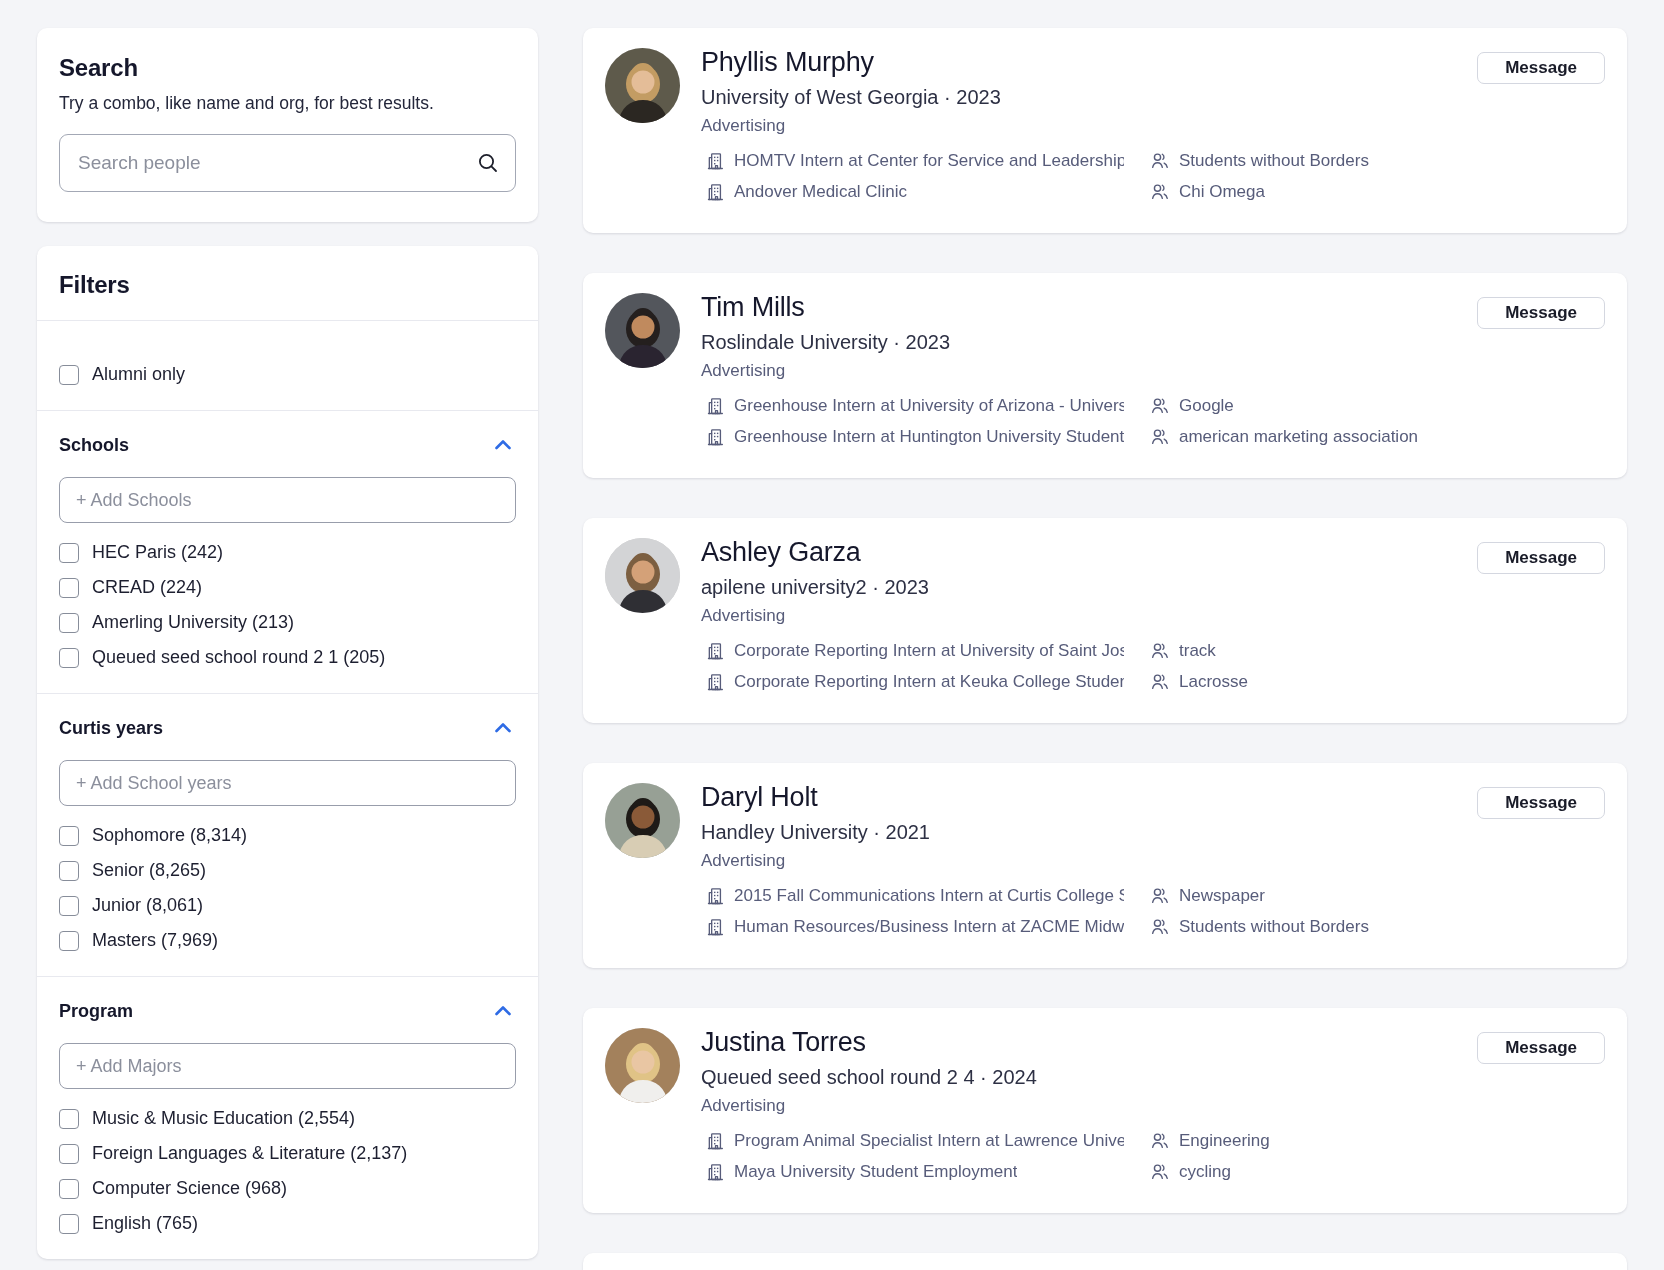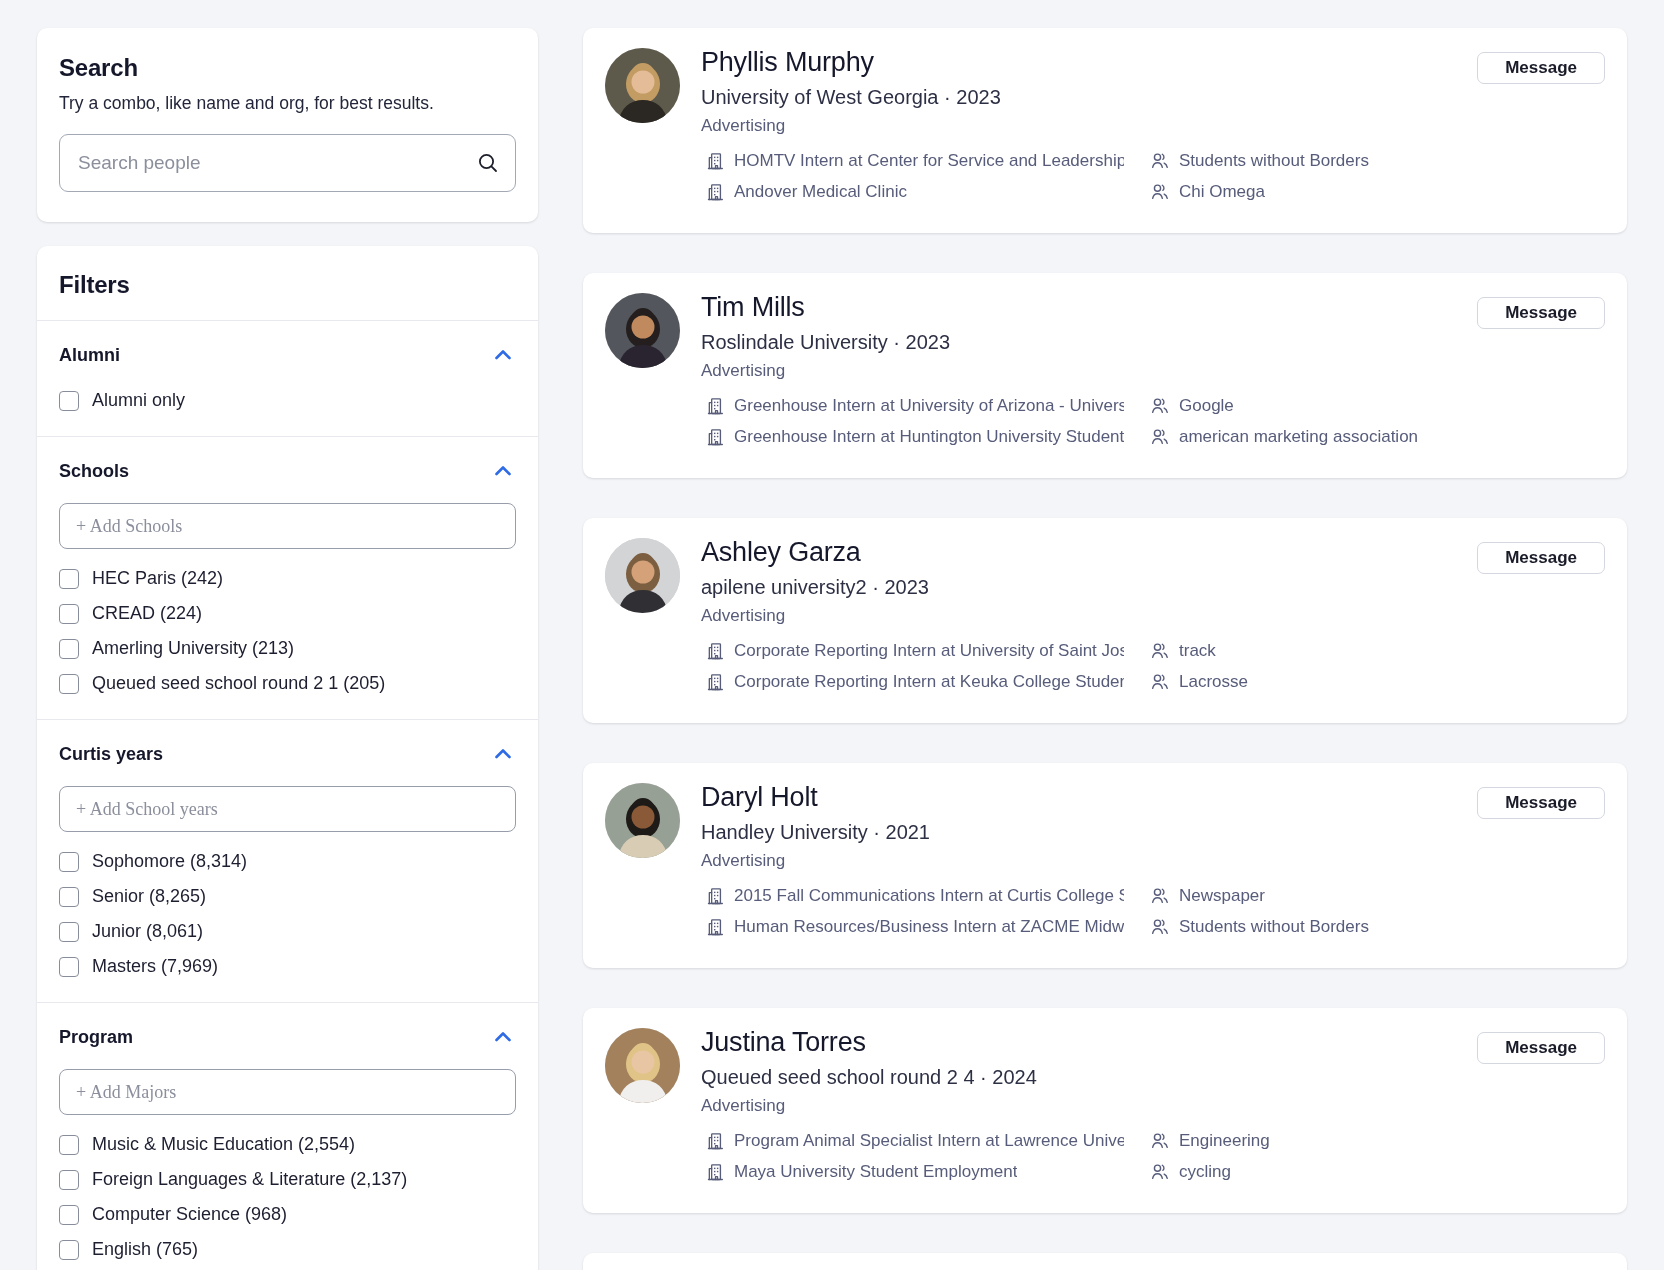--- a/index.html
+++ b/index.html
@@ -35,21 +35,21 @@
   .search-icon-wrap { position:absolute; right:16px; top:50%; transform:translateY(-50%); line-height:0; }
 
   .filters-card { padding:0; }
   .filters-head { padding:25px 22px 21px; }
   .fsection { border-top:1px solid #e8e9ef; padding:21px 22px 25px; }
   .fsection-head { display:flex; justify-content:space-between; align-items:center; }
   .fsection-title { font-size:18px; font-weight:700; color:#15172b; }
   .collapse-btn { background:none; border:none; padding:2px; cursor:pointer; line-height:0; }
   .add-input {
     margin-top:19px; width:100%; height:46px; border:1px solid #989dab; border-radius:8px;
-    padding:0 16px; font-size:18px; color:#15172b; font-family:Liberation Serif, serif; outline:none; background:#fff;
+    padding:0 16px; font-size:18px; color:#15172b; font-family:Liberation Sans, sans-serif; outline:none; background:#fff;
   }
   .add-input::placeholder { color:#8b8f9c; }
   .opt { display:flex; align-items:center; gap:13px; margin-top:14px; font-size:18px; color:#1d1f30; }
   .opt.first { margin-top:19px; }
   .opt.alone { margin-top:22px; }
   .cb { width:20px; height:20px; border:1.5px solid #878d9a; border-radius:4px; background:#fff; flex:none; cursor:pointer; }
 
   
   .results { flex:1; display:flex; flex-direction:column; gap:40px; min-width:0; }
   .person { position:relative; height:205px; padding:18px 22px; display:flex; gap:21px; }
@@ -120,28 +120,20 @@
         </span>
       </div>
     </section>
 
     <section class="card filters-card">
       <div class="filters-head">
         <h2 class="panel-title">Filters</h2>
       </div>
 
       <div class="fsection">
-        <div class="fsection-head">
-          <span class="fsection-title">Alumni</span>
-          <button class="collapse-btn">
-            <svg width="22" height="22" viewBox="0 0 22 22" fill="none" stroke="var(--accent)" stroke-width="2.6" stroke-linecap="round" stroke-linejoin="round">
-                <path d="M4.5 14 11 7.5 17.5 14"></path>
-              </svg>
-          </button>
-        </div>
         <label class="opt alone">
           <span class="cb"></span>
           <span>Alumni only</span>
         </label>
       </div>
 
       <div class="fsection">
         <div class="fsection-head">
           <span class="fsection-title">Schools</span>
           <button class="collapse-btn">

